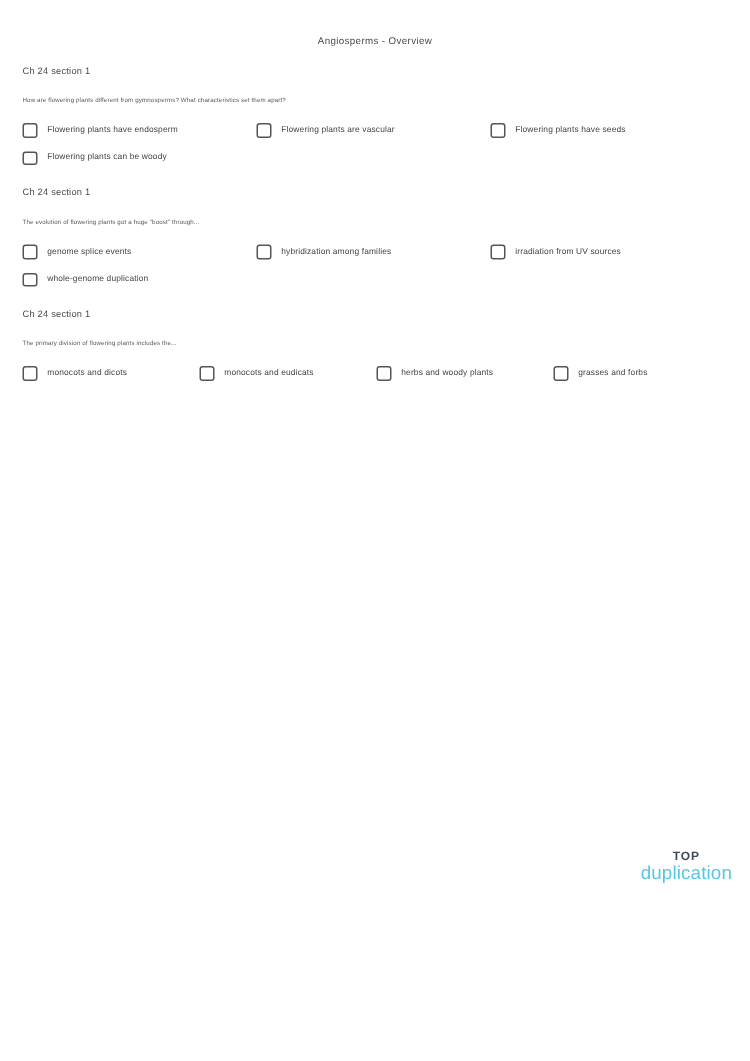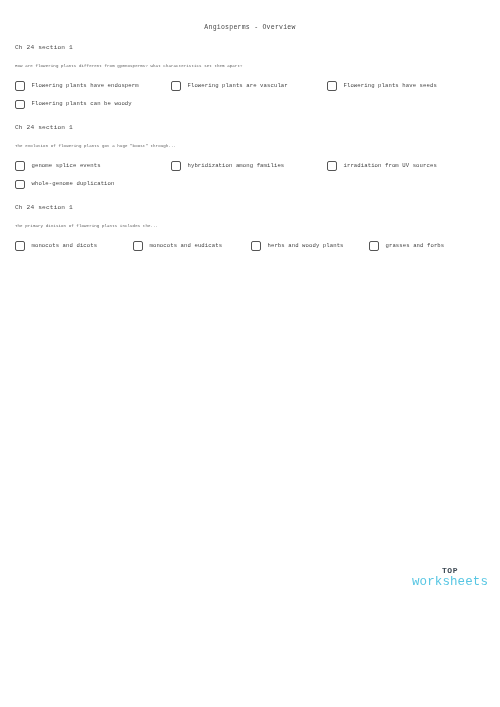--- a/index.html
+++ b/index.html
@@ -15,21 +15,20 @@
     color: #404040;
     overflow: hidden;
   }
 
   .page {
     position: relative;
     width: 500px;
     height: 596px;
     background: #ffffff;
     box-sizing: border-box;
-    font-family: Liberation Mono, monospace;
   }
 
   .doc-title {
     position: absolute;
     top: 24px;
     left: 0;
     width: 500px;
     text-align: center;
     font-size: 6.5px;
     letter-spacing: 0.25px;
@@ -208,16 +207,16 @@
               <span class="checkbox"></span>
               <span class="opt-label">grasses and forbs</span>
             </div>
           </div>
         </div>
       </div>
     </div>
 
   <div class="footer-logo">
     <span class="logo-top">TOP</span>
-    <span class="logo-worksheets">worksheets</span>
+    <span class="logo-worksheets">duplication</span>
   </div>
 
 </div>
 
 </body></html>

